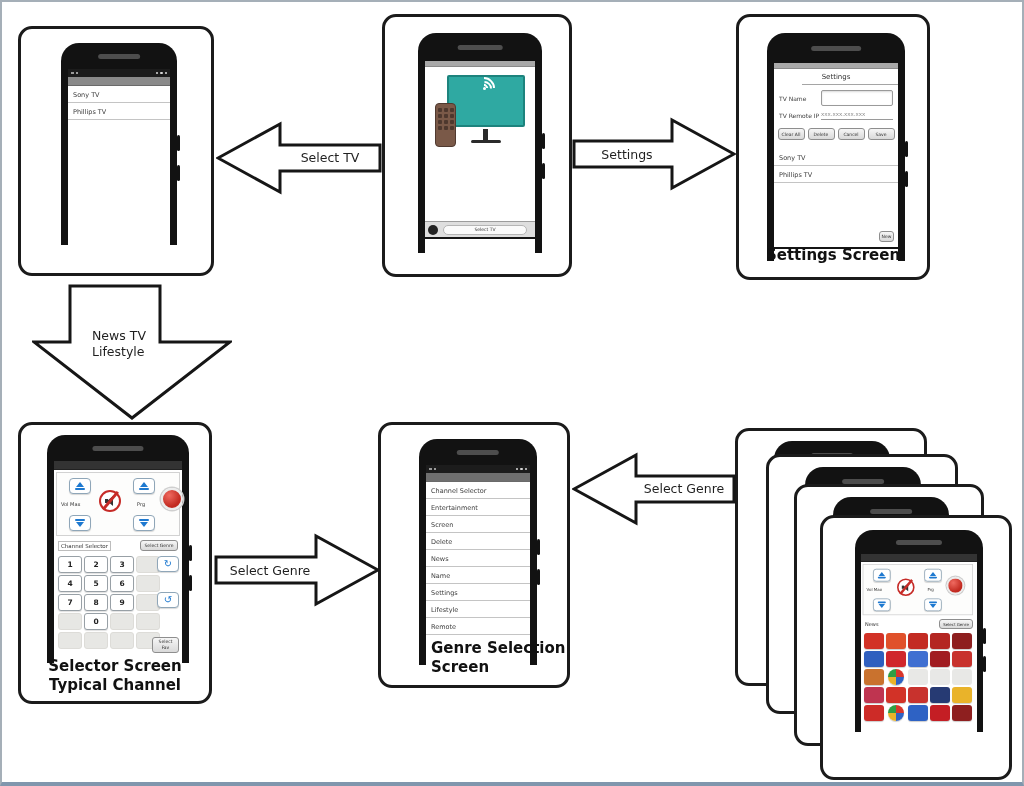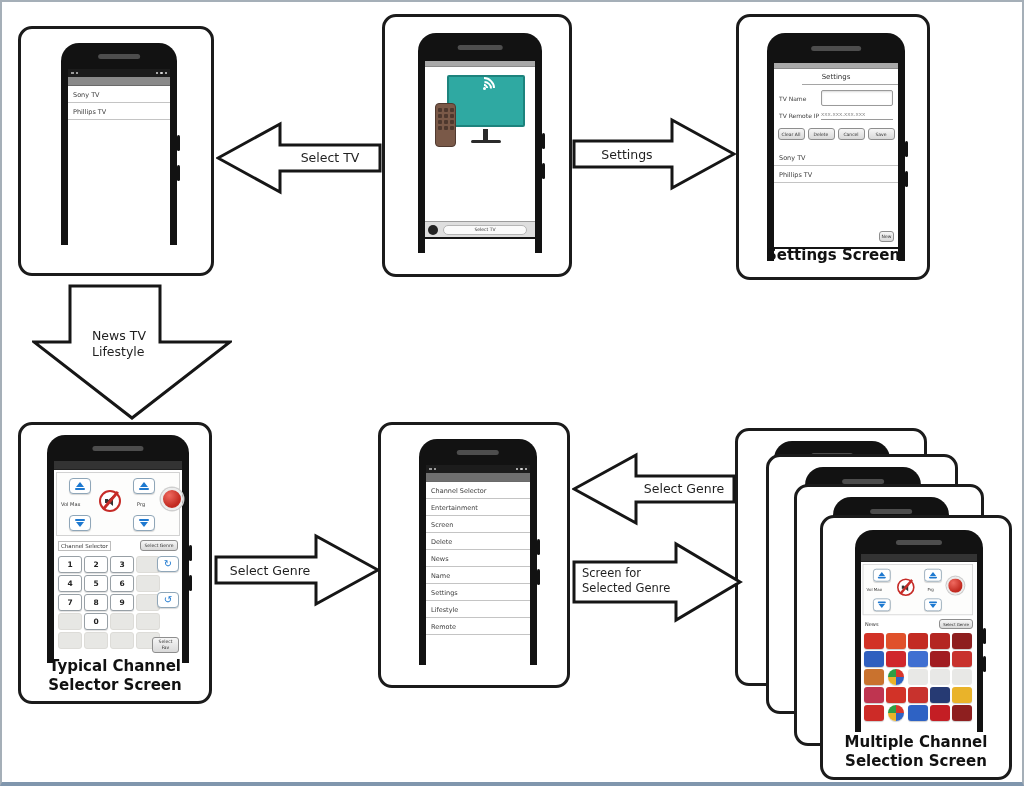--- a/index.html
+++ b/index.html
@@ -300,22 +300,22 @@
           <div class="mini-btn fav-btn" style="display:flex;">
             <span>Select</span>
             <span>Fav</span>
           </div>
         </div>
       </div>
       <div class="side-btn" style="top:110px;"></div>
       <div class="side-btn" style="top:140px;"></div>
     </div>
     <div class="caption" style="bottom:6px;">
+      <div>Selector Screen</div>
       <div>Typical Channel</div>
-      <div>Selector Screen</div>
     </div>
   </div>
 
   <div class="card" style="left:376px;top:420px;width:192px;height:266px;">
     <div class="phone" style="left:38px;top:14px;width:118px;">
       <div class="phone-head" style="height:26px;">
         <div class="cam-slot"></div>
       </div>
       <div class="phone-body" style="height:200px;">
         <div class="status-bar">
@@ -335,20 +335,24 @@
         <div class="list-item">Screen</div>
         <div class="list-item">Delete</div>
         <div class="list-item">News</div>
         <div class="list-item">Name</div>
         <div class="list-item">Settings</div>
         <div class="list-item">Lifestyle</div>
         <div class="list-item">Remote</div>
       </div>
       <div class="side-btn" style="top:100px;"></div>
       <div class="side-btn" style="top:130px;"></div>
+    </div>
+    <div class="caption left" style="bottom:8px;padding-left:50px;">
+      <div>Genre Selection</div>
+      <div>Screen</div>
     </div>
   </div>
 
   <div class="card" style="left:733px;top:426px;width:192px;height:258px;z-index:1;">
     <div class="phone" style="left:36px;top:10px;width:116px;">
       <div class="phone-head" style="height:28px;">
           <div class="cam-slot"></div>
         </div>
       <div class="phone-body" style="height:180px;"></div>
     </div>
@@ -433,24 +437,20 @@
             <div class="logo" style="background: rgb(205, 43, 39);"></div>
             <div class="logo multi"></div>
             <div class="logo" style="background: rgb(46, 98, 196);"></div>
             <div class="logo" style="background: rgb(196, 30, 36);"></div>
             <div class="logo" style="background: rgb(142, 31, 31);"></div>
           </div>
       </div>
       <div class="side-btn" style="top:98px;"></div>
       <div class="side-btn" style="top:126px;"></div>
     </div>
-    <div class="caption" style="bottom:6px;">
-      <div>Multiple Channel</div>
-      <div>Selection Screen</div>
-    </div>
   </div>
 
   <div class="block-arrow" style="left:214px;top:116px;width:166px;height:80px;">
     <svg width="166" height="80" viewBox="0 0 166 80">
         <polygon points="164,27 64,27 64,6 2,40 64,74 64,53 164,53"></polygon>
       </svg>
     <div class="arrow-label" style="left:66px;top:32px;width:96px;">Select TV</div>
   </div>
 
   <div class="block-arrow" style="left:570px;top:112px;width:164px;height:80px;">
@@ -477,23 +477,14 @@
     <div class="arrow-label" style="left:8px;top:33px;width:96px;">Select Genre</div>
   </div>
 
   <div class="block-arrow" style="left:570px;top:448px;width:164px;height:78px;z-index:5;">
     <svg width="164" height="78" viewBox="0 0 164 78">
         <polygon points="162,26 64,26 64,5 2,39 64,73 64,52 162,52"></polygon>
       </svg>
     <div class="arrow-label" style="left:64px;top:31px;width:96px;">Select Genre</div>
   </div>
 
-  <div class="block-arrow" style="left:570px;top:538px;width:172px;height:84px;z-index:5;">
-    <svg width="172" height="84" viewBox="0 0 172 84">
-        <polygon points="2,22 104,22 104,4 168,42 104,80 104,62 2,62"></polygon>
-      </svg>
-    <div class="arrow-label two" style="left:10px;top:26px;width:100px;font-size:11.5px;line-height:15px;">
-      <div>Screen for</div>
-      <div>Selected Genre</div>
-    </div>
-  </div>
 
 </div>
 
 </body></html>

